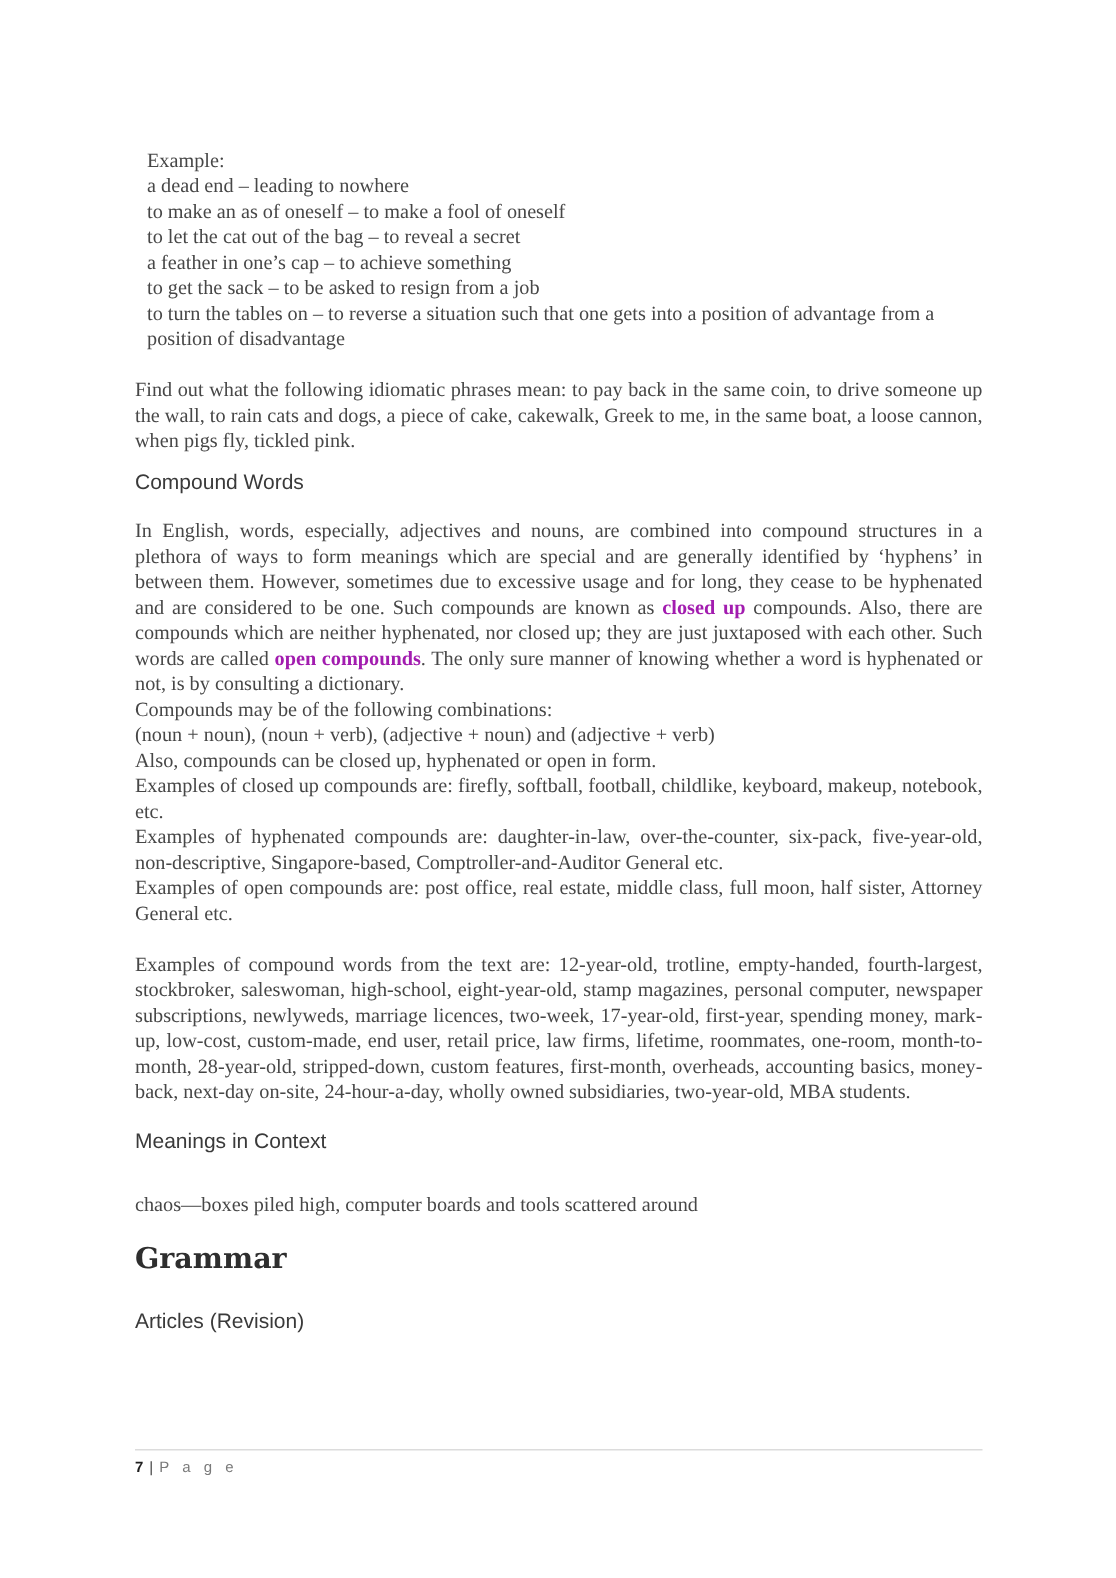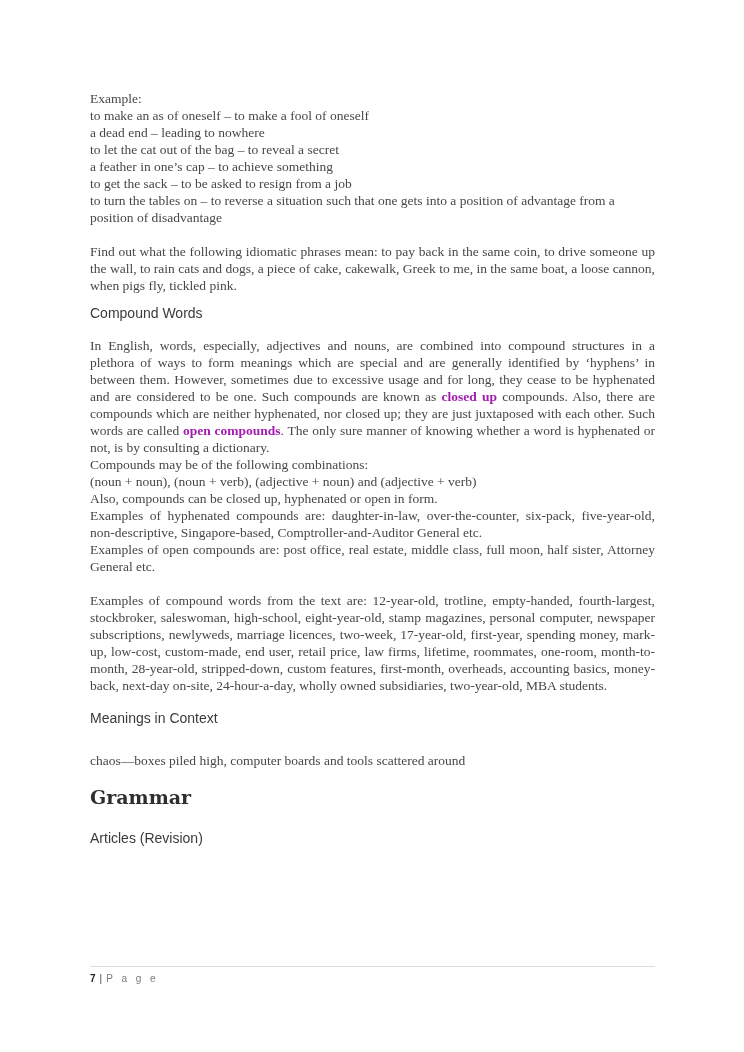--- a/index.html
+++ b/index.html
@@ -22,21 +22,21 @@
     left: 90px;
     width: 565px;
   }
   .body-text {
     font-size: 13.5px;
     line-height: 17px;
   }
   .justified {
     text-align: justify;
   }
-  .example-block { margin: 0; }
+  .example-block { margin: 8px; }
   .para-gap { margin-top: 17px; }
   .sans-heading {
     font-family: "Liberation Sans", "DejaVu Sans", sans-serif;
     font-size: 14px;
     line-height: 19px;
     font-weight: normal;
     color: #3a3a3a;
     margin: 0;
   }
   .h-compound { margin-top: 10px; margin-bottom: 14px; }
@@ -82,37 +82,38 @@
   }
 </style>
 </head>
 <body>
 
 <div class="page">
   <div class="content">
 
     <div class="body-text example-block">
       <div>Example:</div>
+      <div>a dead end – leading to nowhere</div>
       <div>to make an as of oneself – to make a fool of oneself</div>
-      <div>a dead end – leading to nowhere</div>
       <div>to let the cat out of the bag – to reveal a secret</div>
       <div>a feather in one’s cap – to achieve something</div>
       <div>to get the sack – to be asked to resign from a job</div>
       <div>to turn the tables on – to reverse a situation such that one gets into a position of advantage from a position of disadvantage</div>
     </div>
 
     <div class="body-text justified para-gap">Find out what the following idiomatic phrases mean: to pay back in the same coin, to drive someone up the wall, to rain cats and dogs, a piece of cake, cakewalk, Greek to me, in the same boat, a loose cannon, when pigs fly, tickled pink.</div>
 
     <div class="sans-heading h-compound">Compound Words</div>
 
     <div class="body-text">
       <div class="justified"><span>In English, words, especially, adjectives and nouns, are combined into compound structures in a plethora of ways to form meanings which are special and are generally identified by ‘hyphens’ in between them. However, sometimes due to excessive usage and for long, they cease to be hyphenated and are considered to be one. Such compounds are known as </span><span class="bold">closed up</span><span> compounds. Also, there are compounds which are neither hyphenated, nor closed up; they are just juxtaposed with each other. Such words are called </span><span class="bold">open compounds</span><span>. The only sure manner of knowing whether a word is hyphenated or not, is by consulting a dictionary.</span></div>
       <div class="justified">Compounds may be of the following combinations:</div>
       <div class="justified">(noun + noun), (noun + verb), (adjective + noun) and (adjective + verb)</div>
       <div class="justified">Also, compounds can be closed up, hyphenated or open in form.</div>
+      <div class="justified">Examples of closed up compounds are: firefly, softball, football, childlike, keyboard, makeup, notebook, etc.</div>
       <div class="justified">Examples of hyphenated compounds are: daughter-in-law, over-the-counter, six-pack, five-year-old, non-descriptive, Singapore-based, Comptroller-and-Auditor General etc.</div>
       <div class="justified">Examples of open compounds are: post office, real estate, middle class, full moon, half sister, Attorney General etc.</div>
     </div>
 
     <div class="body-text justified para-gap">Examples of compound words from the text are: 12-year-old, trotline, empty-handed, fourth-largest, stockbroker, saleswoman, high-school, eight-year-old, stamp magazines, personal computer, newspaper subscriptions, newlyweds, marriage licences, two-week, 17-year-old, first-year, spending money, mark-up, low-cost, custom-made, end user, retail price, law firms, lifetime, roommates, one-room, month-to-month, 28-year-old, stripped-down, custom features, first-month, overheads, accounting basics, money-back, next-day on-site, 24-hour-a-day, wholly owned subsidiaries, two-year-old, MBA students.</div>
 
     <div class="sans-heading h-meanings">Meanings in Context</div>
 
     <div class="body-text">chaos—boxes piled high, computer boards and tools scattered around</div>
 

